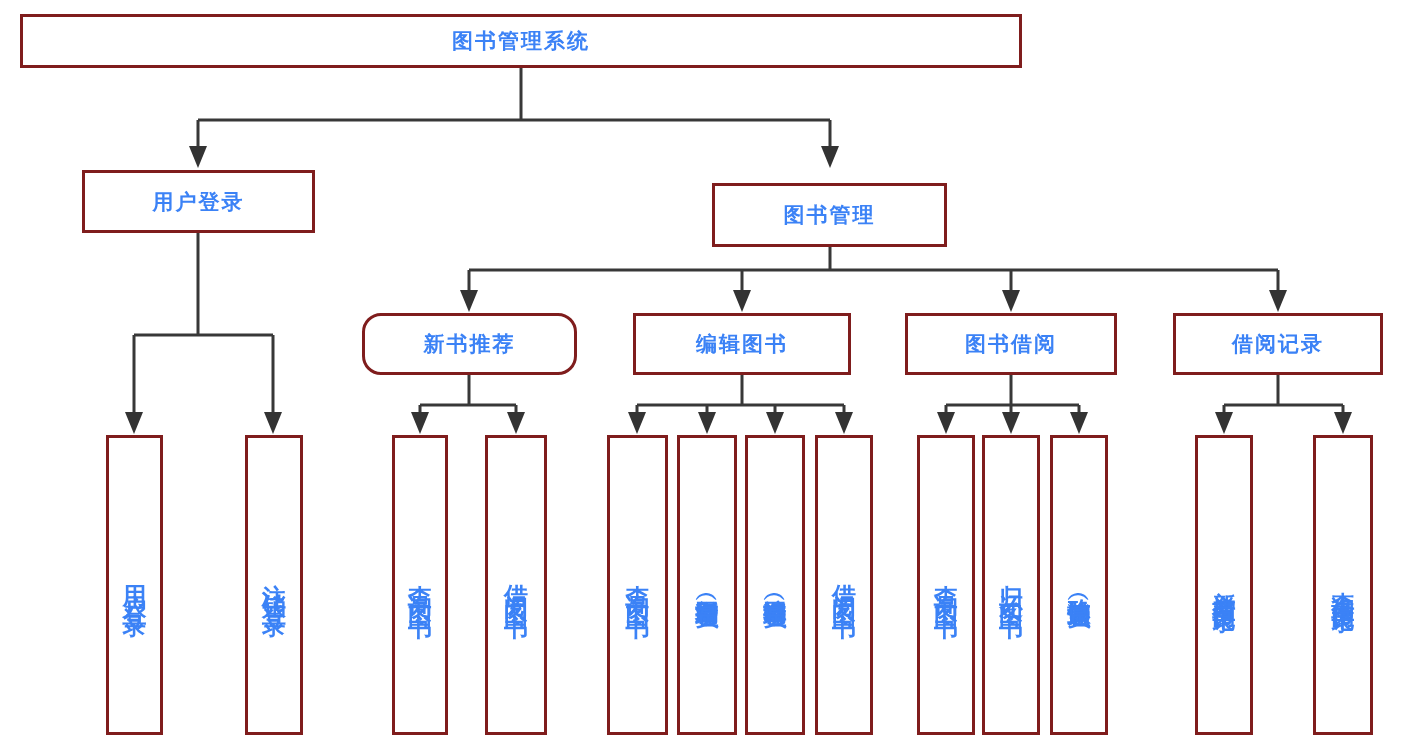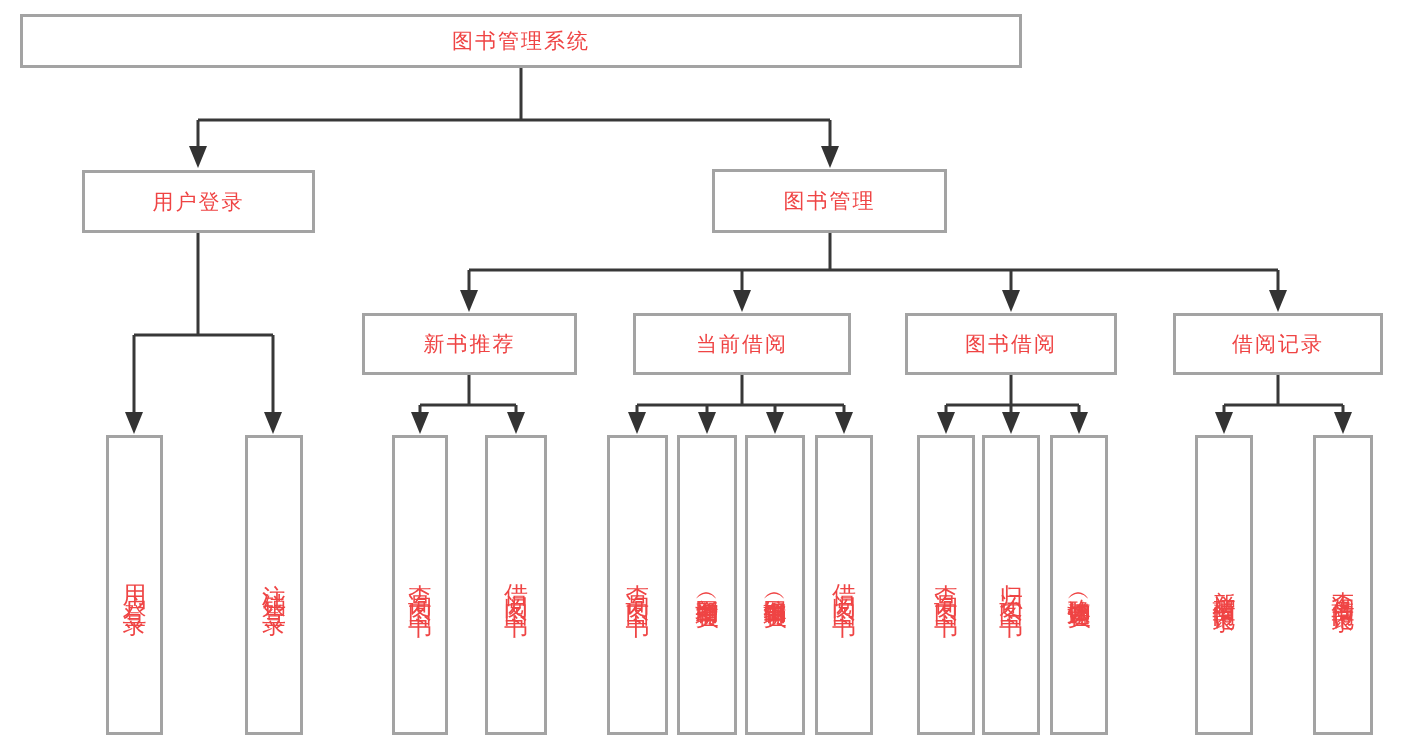--- a/index.html
+++ b/index.html
@@ -5,23 +5,24 @@
   html,body{margin:0;padding:0;}
   body{
     width:1405px;height:747px;position:relative;background:#ffffff;
     font-family:"Liberation Sans","DejaVu Sans",sans-serif;
     overflow:hidden;
   }
   #canvas{position:absolute;inset:0;}
   svg.wires{position:absolute;left:0;top:0;z-index:1;}
   .node{
     position:absolute;z-index:2;box-sizing:border-box;
-    background:#ffffff;border:3px solid #a3a3a3;
+    background:#ffffff;border:3px solid #7f1d1d;
     display:flex;align-items:center;justify-content:center;
-    color:#ef4444;
+    color:#3b82f6;
+    font-weight:bold;
   }
   .h-node{font-size:21px;letter-spacing:2px;white-space:nowrap;}
   .root-node{font-size:21px;}
   .v-node{
     writing-mode:vertical-rl;
     font-size:24px;line-height:1;
     padding:6px 0;
   }
   .vt-short{letter-spacing:10px;}
   .vt-mid{font-size:23px;letter-spacing:4px;}
@@ -73,24 +74,24 @@
       <path d="M1011 434 l-9 -22 h18 z"></path>
       <path d="M1079 434 l-9 -22 h18 z"></path>
       <path d="M1224 434 l-9 -22 h18 z"></path>
       <path d="M1343 434 l-9 -22 h18 z"></path>
     </g>
   </svg>
 
   <div class="node h-node root-node" style="left:20px;top:14px;width:1002px;height:54px;">图书管理系统</div>
 
   <div class="node h-node" style="left:82px;top:170px;width:233px;height:63px;">用户登录</div>
-  <div class="node h-node" style="left:712px;top:169px;width:235px;height:64px;">图书管理</div>
+  <div class="node h-node" style="left:712px;top:183px;width:235px;height:64px;">图书管理</div>
 
-  <div class="node h-node" style="left:362px;top:313px;width:215px;height:62px;">新书推荐</div>
-  <div class="node h-node" style="left:633px;top:313px;width:218px;height:62px;">当前借阅</div>
+  <div class="node h-node" style="left:362px;top:313px;width:215px;height:62px;border-radius:19px;">新书推荐</div>
+  <div class="node h-node" style="left:633px;top:313px;width:218px;height:62px;">编辑图书</div>
   <div class="node h-node" style="left:905px;top:313px;width:212px;height:62px;">图书借阅</div>
   <div class="node h-node" style="left:1173px;top:313px;width:210px;height:62px;">借阅记录</div>
 
   <div class="node v-node vt-short" style="left:106px;top:435px;width:57px;height:300px;">用户登录</div>
   <div class="node v-node vt-short" style="left:245px;top:435px;width:58px;height:300px;">注销登录</div>
 
   <div class="node v-node vt-short" style="left:392px;top:435px;width:56px;height:300px;">查询图书</div>
   <div class="node v-node vt-short" style="left:485px;top:435px;width:62px;height:300px;">借阅图书</div>
 
   <div class="node v-node vt-short" style="left:607px;top:435px;width:61px;height:300px;">查询图书</div>

